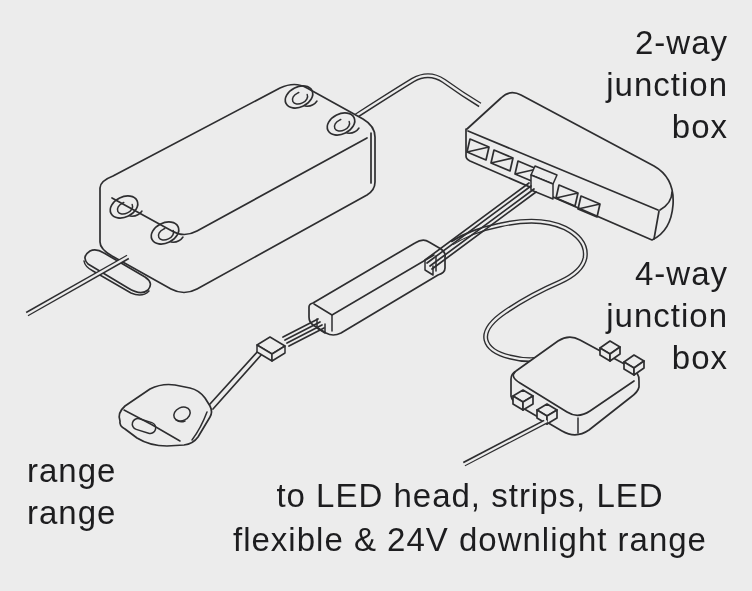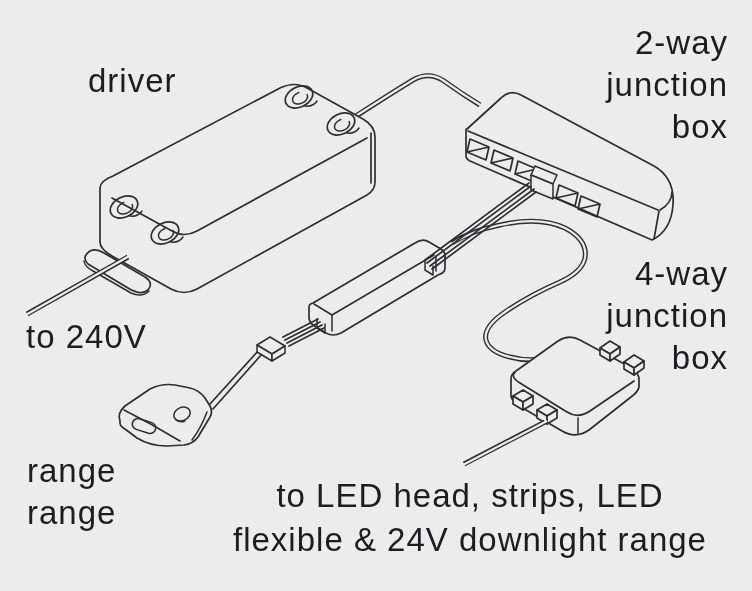--- a/index.html
+++ b/index.html
@@ -167,39 +167,33 @@
         <path class="fill" d="M 547,416 L 557,410 L 557,418 L 547,424 Z"></path>
       </g>
     </g>
 
     <g>
       <path class="outer" d="M 545,422 L 464,464"></path>
       <path class="core" d="M 547,421 L 461,466"></path>
     </g>
   </svg>
 
-  <div class="label" style="left:88px; top:60px;">
-    <div>driver</div>
-  </div>
 
   <div class="label right" style="right:24px; top:22px;">
     <div>2-way</div>
     <div>junction</div>
     <div>box</div>
   </div>
 
   <div class="label right" style="right:24px; top:253px;">
     <div>4-way</div>
     <div>junction</div>
     <div>box</div>
   </div>
 
-  <div class="label" style="left:26px; top:316px;">
-    <div>to 240V</div>
-  </div>
 
   <div class="label" style="left:27px; top:450px;">
     <div>range</div>
     <div>range</div>
   </div>
 
   <div class="label center" style="left:190px; top:474px; width:560px; line-height:44px;">
     <div>to LED head, strips, LED</div>
     <div>flexible &amp; 24V downlight range</div>
   </div>

